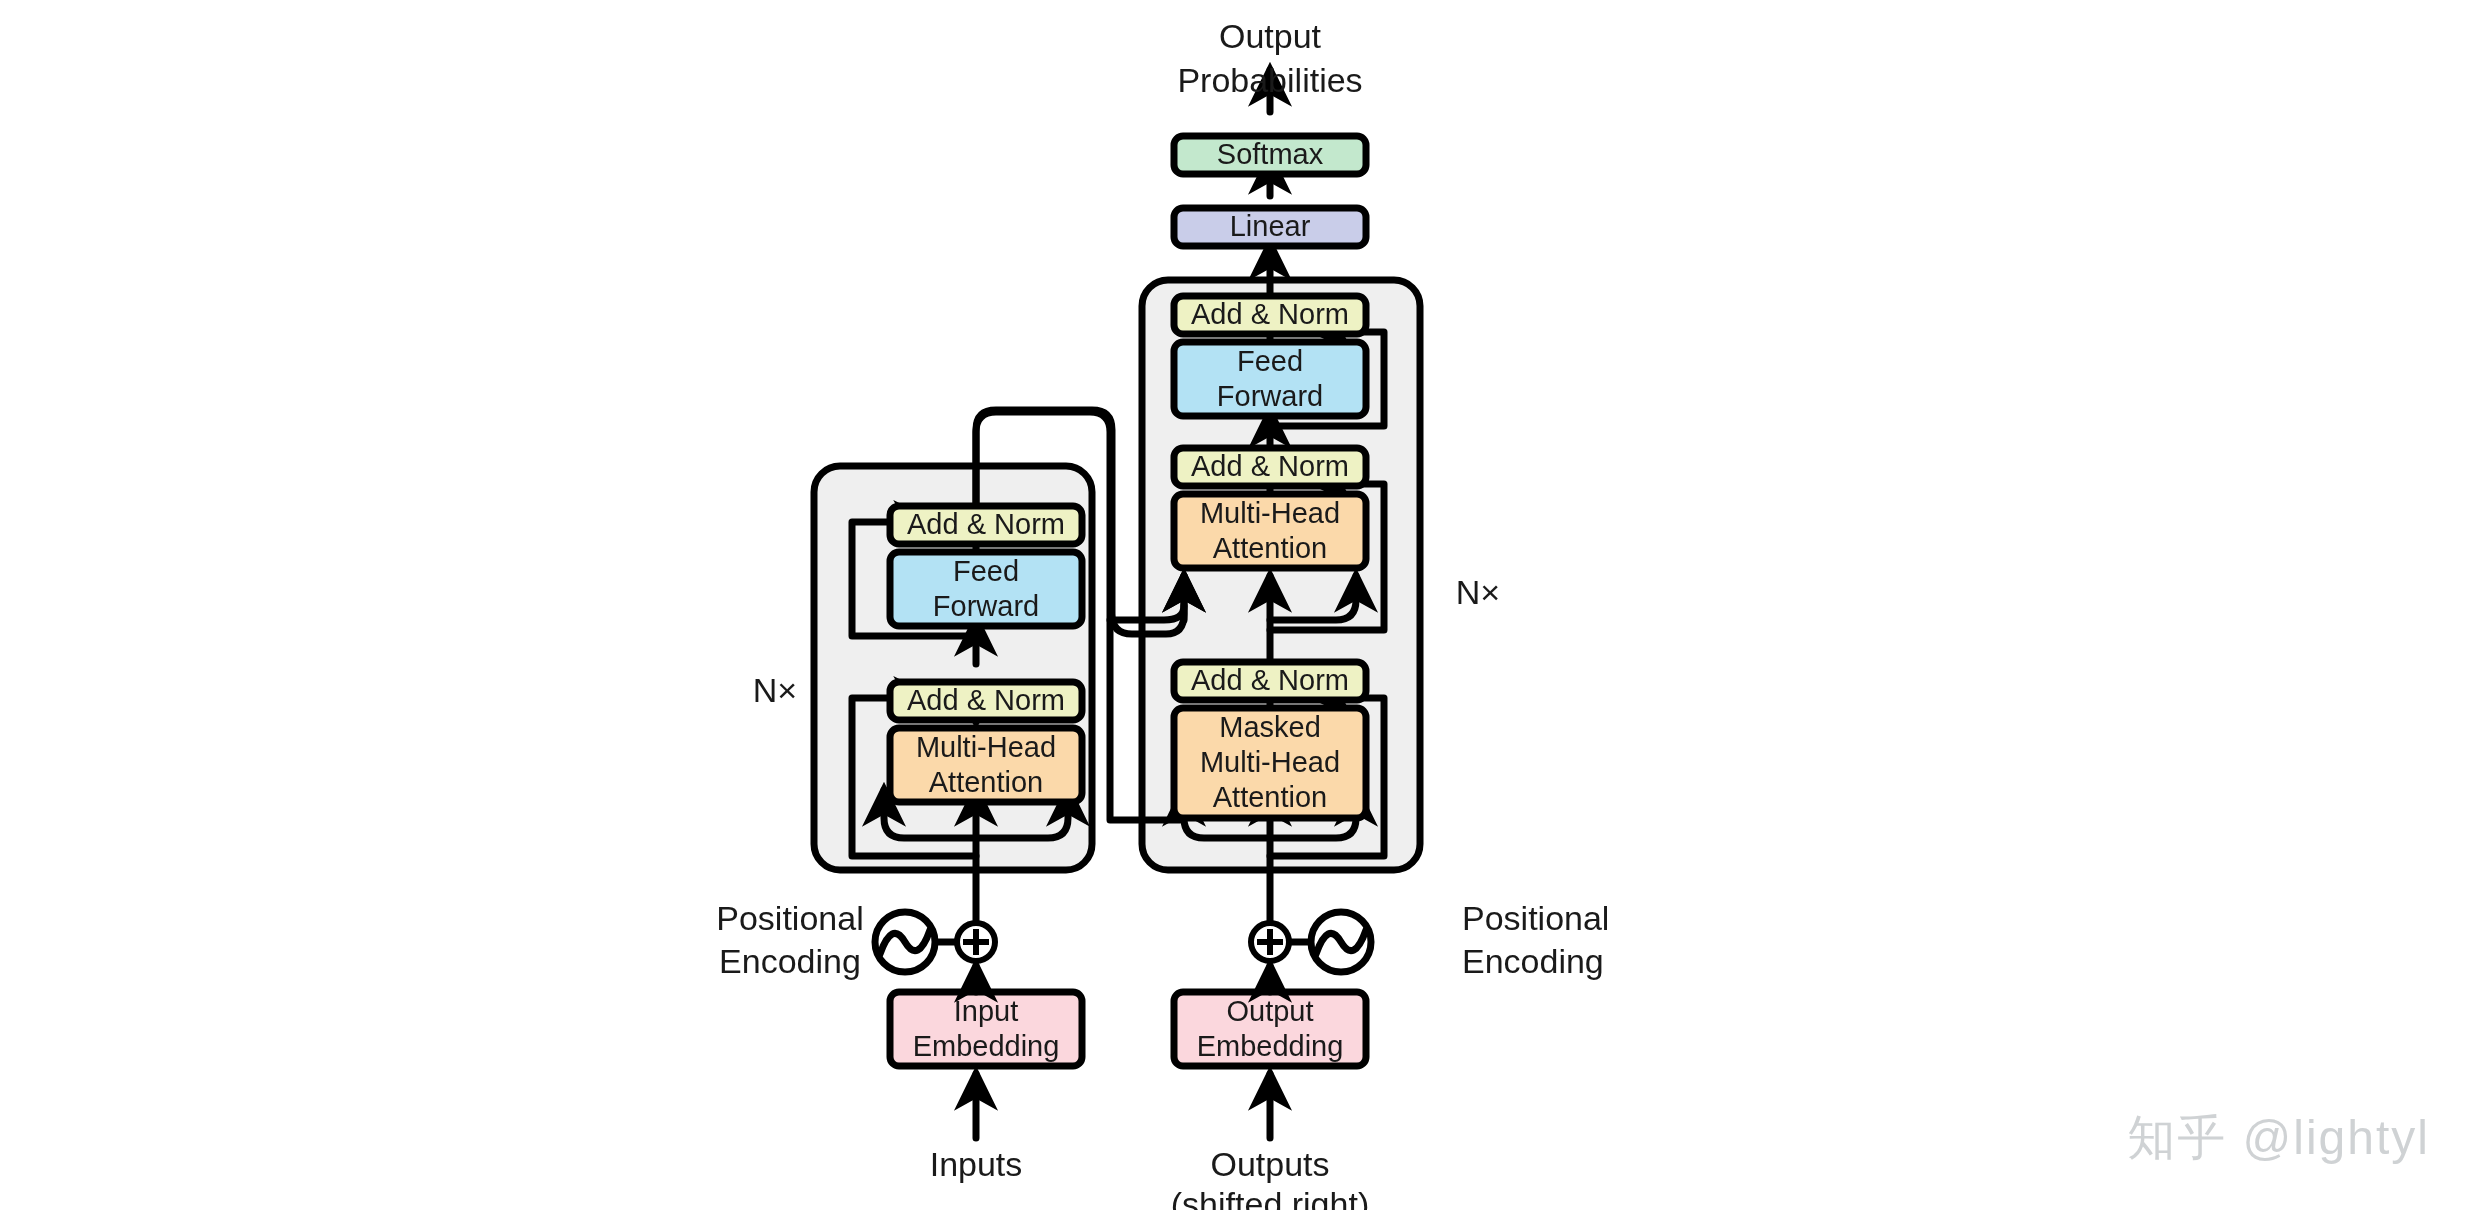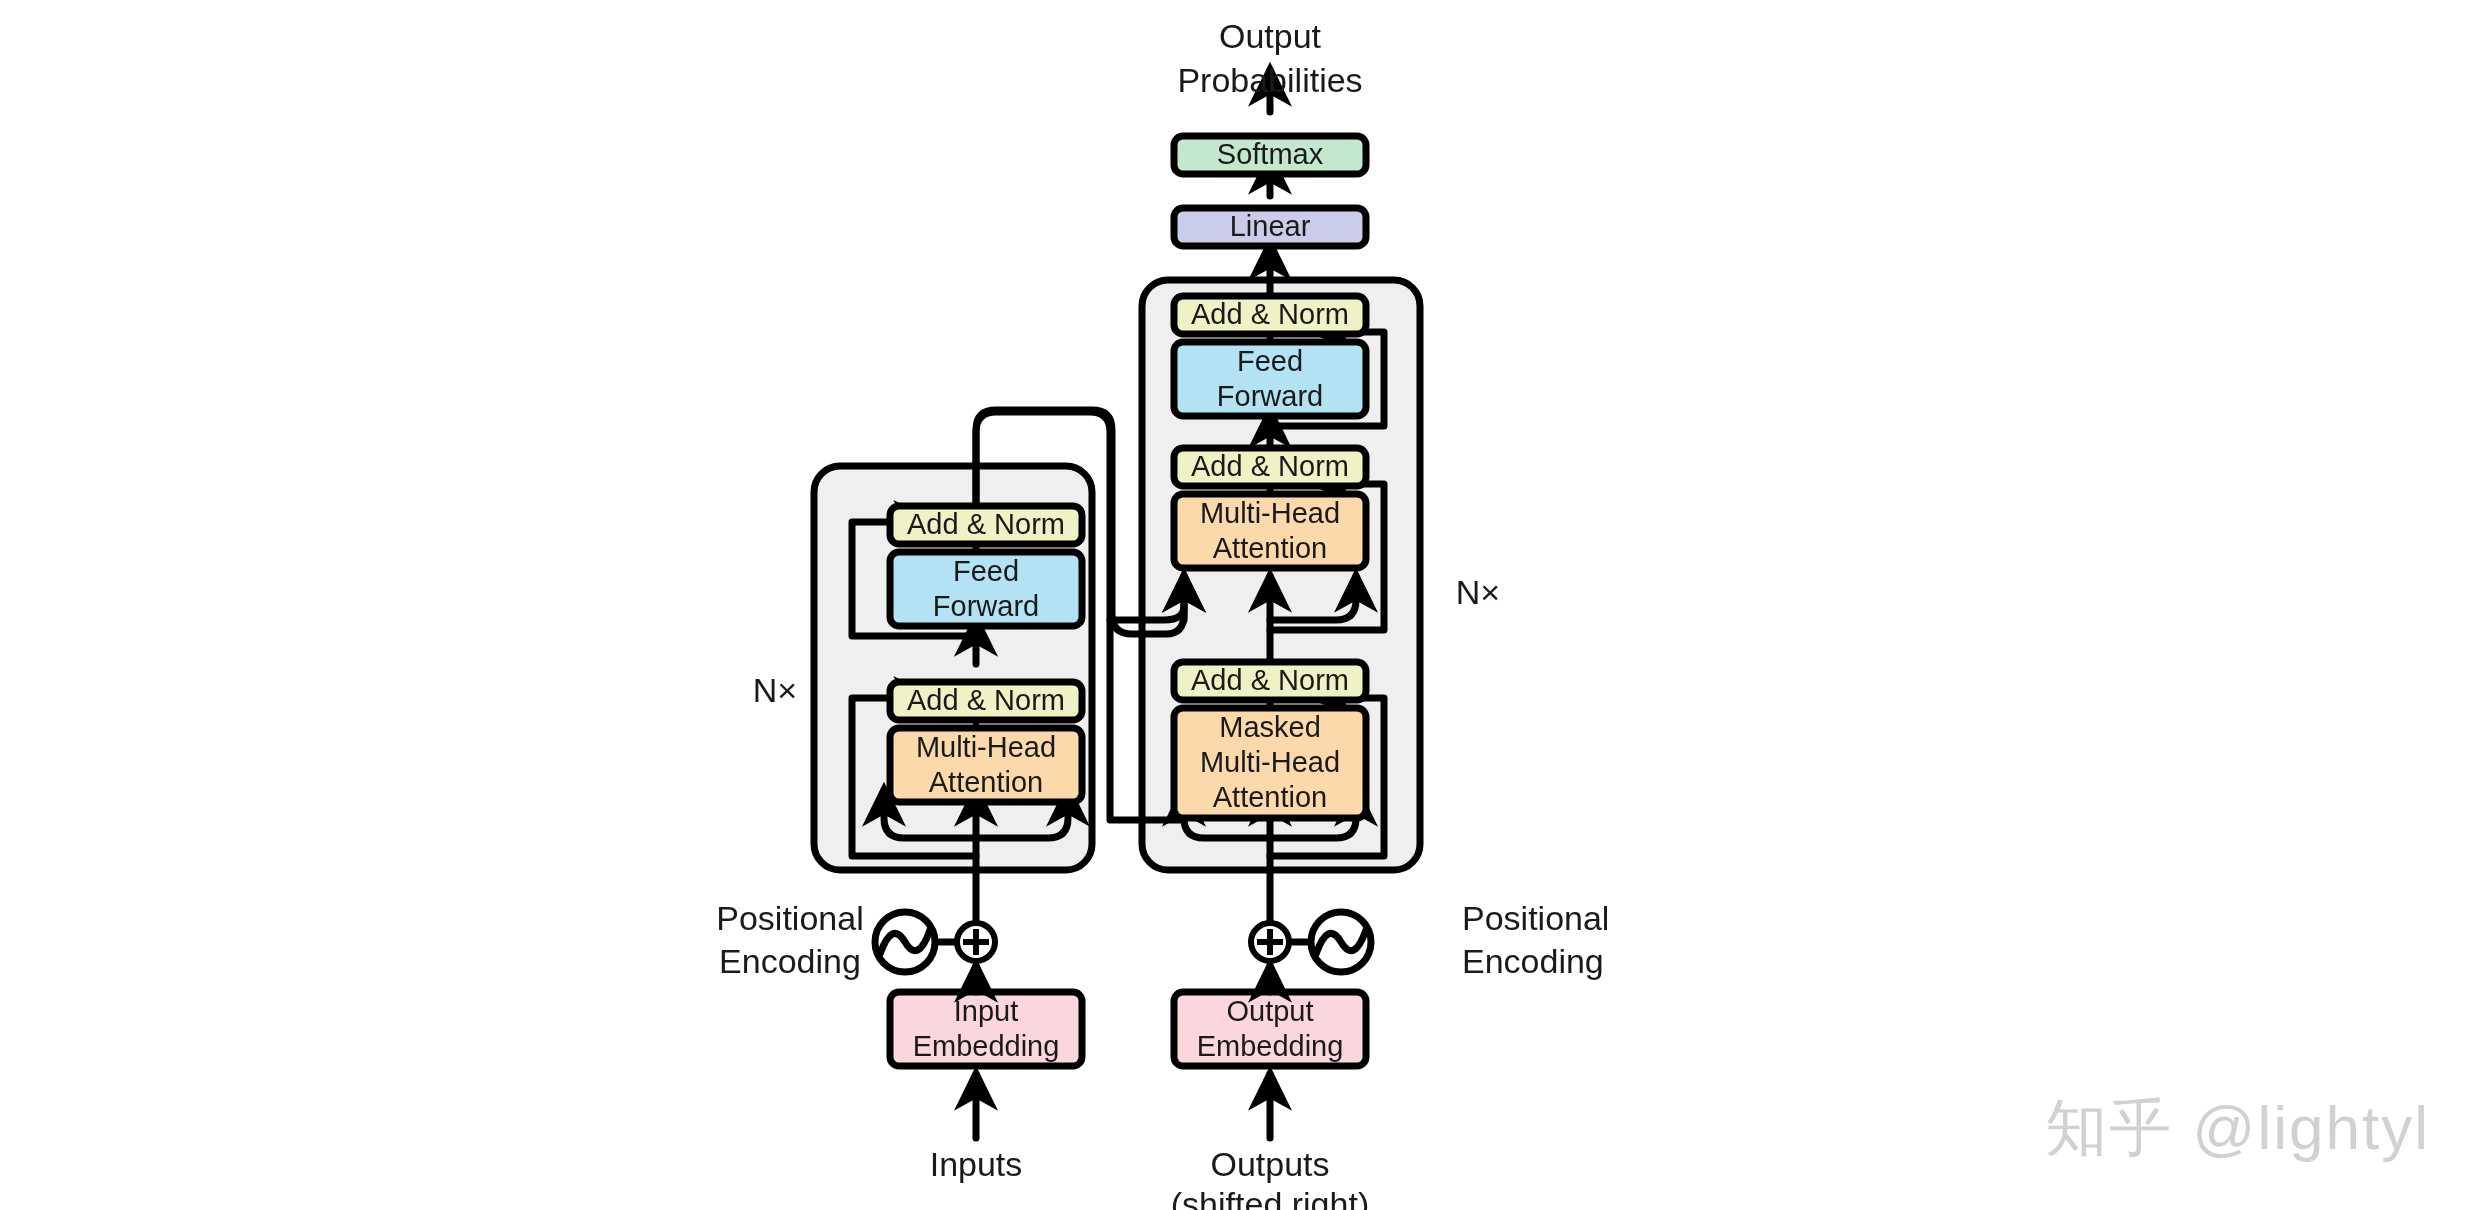--- a/index.html
+++ b/index.html
@@ -32,21 +32,21 @@
   }
   .plain-label {
     font-family: "Liberation Sans", sans-serif;
     fill: #1a1a1a;
   }
   .watermark {
     position: absolute;
     right: 40px;
     bottom: 40px;
     font-family: "Liberation Sans", sans-serif;
-    font-size: 62px;
+    font-size: 48px;
     color: #cfd2d4;
     letter-spacing: 2px;
     white-space: nowrap;
     user-select: none;
     margin-top: 47px;
   }
 </style>
 </head>
 <body>
 

